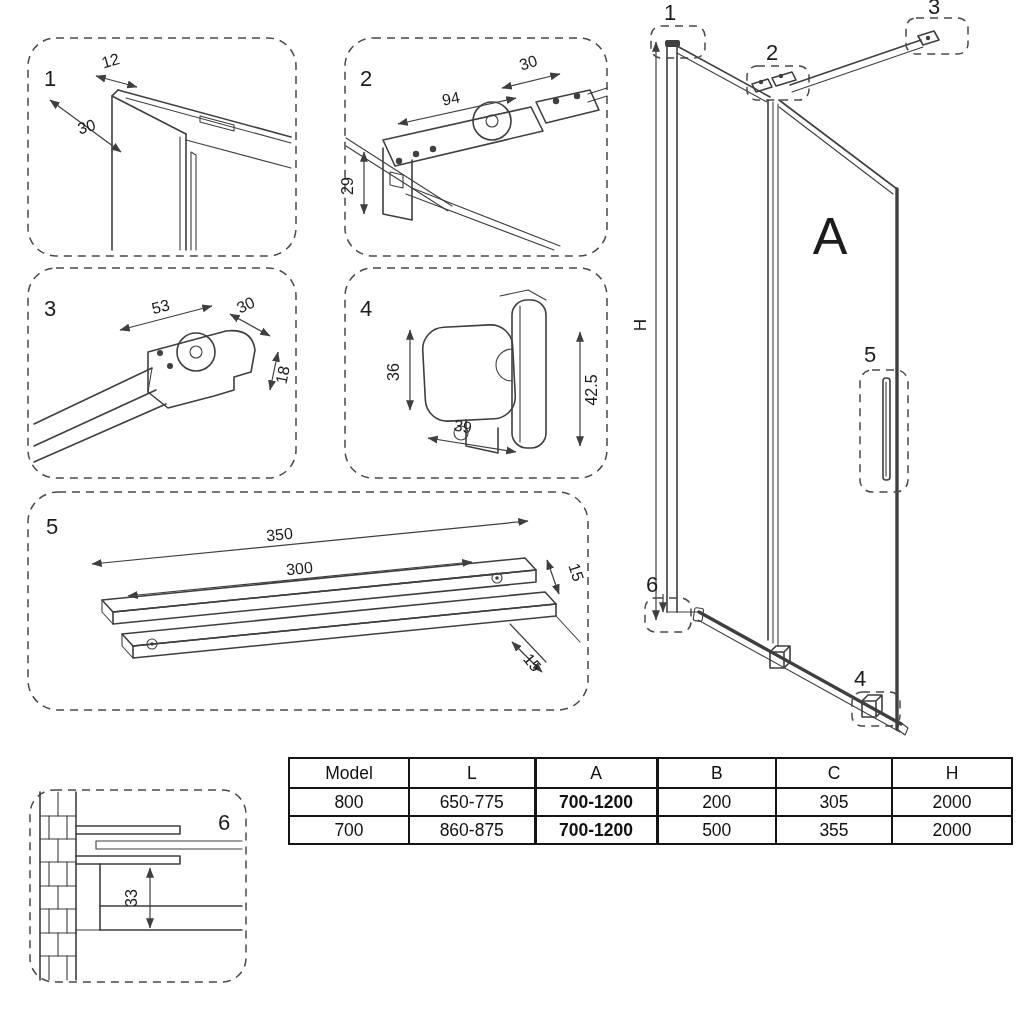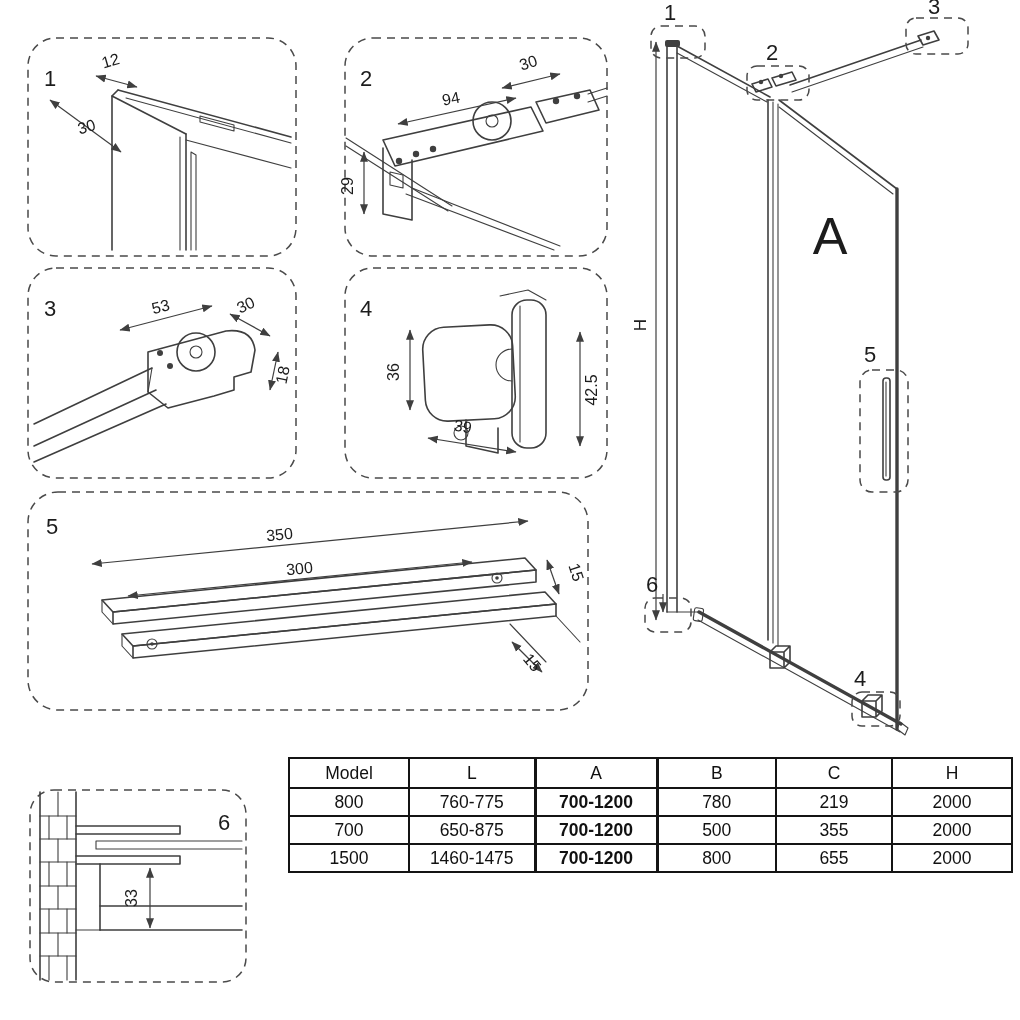--- a/index.html
+++ b/index.html
@@ -263,37 +263,29 @@
         <th>L</th>
         <th class="col-a">A</th>
         <th>B</th>
         <th>C</th>
         <th>H</th>
       </tr>
     </thead>
     <tbody>
         <tr>
           <td>800</td>
-          <td>760-775</td>
+          <td>650-775</td>
           <td class="col-a">700-1200</td>
-          <td>780</td>
-          <td>219</td>
+          <td>200</td>
+          <td>305</td>
           <td>2000</td>
         </tr>
         <tr>
           <td>700</td>
-          <td>650-875</td>
+          <td>860-875</td>
           <td class="col-a">700-1200</td>
           <td>500</td>
           <td>355</td>
           <td>2000</td>
         </tr>
-        <tr>
-          <td>1500</td>
-          <td>1460-1475</td>
-          <td class="col-a">700-1200</td>
-          <td>800</td>
-          <td>655</td>
-          <td>2000</td>
-        </tr>
       </tbody>
   </table>
 </div>
 
 </body></html>

